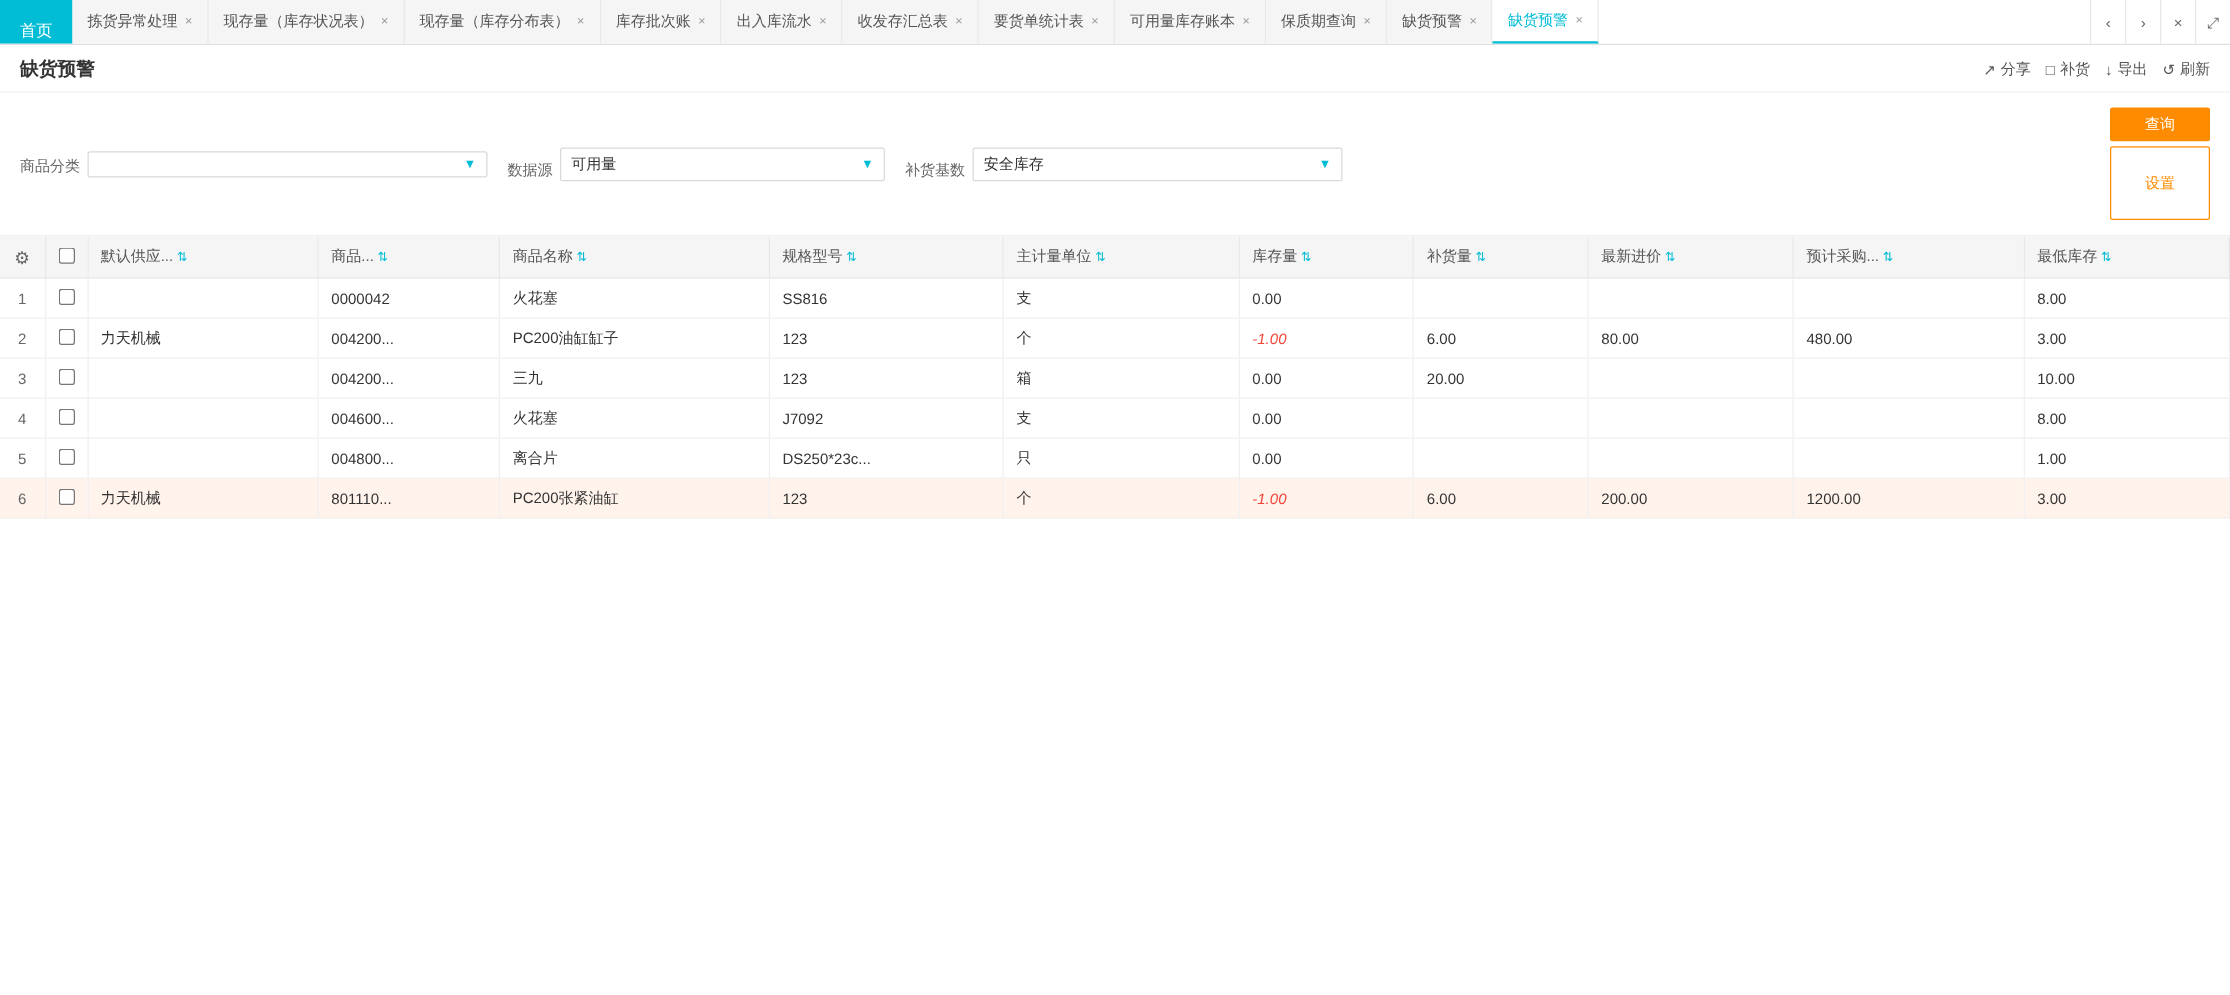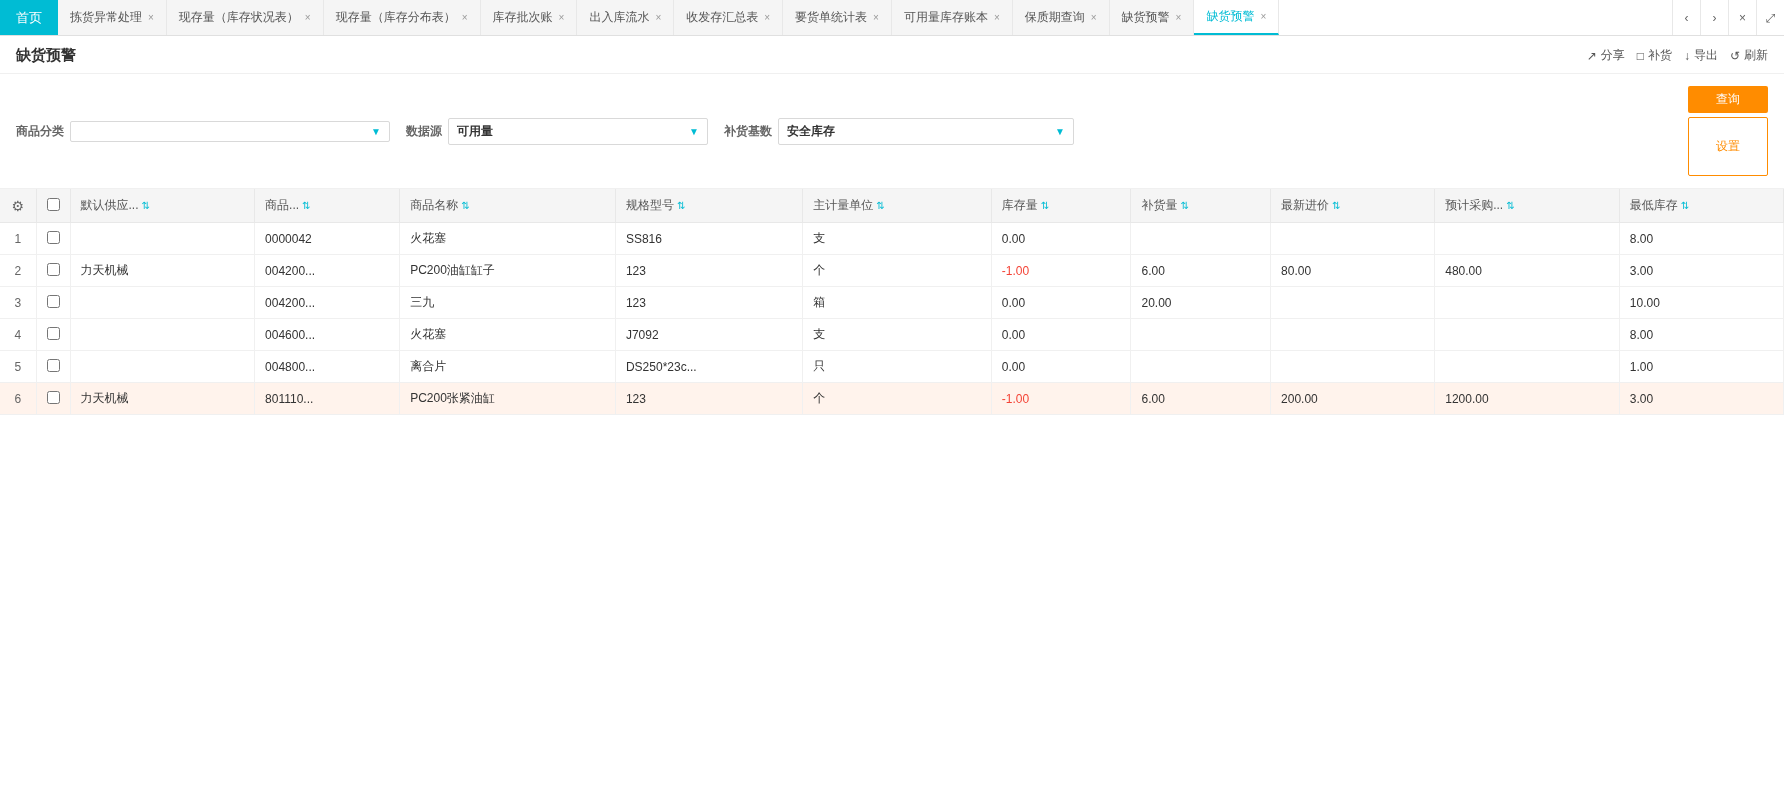--- a/index.html
+++ b/index.html
@@ -34,24 +34,24 @@
     }
     .tab-item .close-icon {
       margin-left: 6px;
       color: #999;
       font-size: 10px;
       cursor: pointer;
     }
     .tab-home {
       background: #00bcd4;
       color: #fff;
-      padding: 0 16px;
+      padding: 16px 16px;
       height: 100%;
       display: flex;
-      align-items: center;
+      align-items: flex-start;
       font-size: 13px;
       flex-shrink: 0;
       cursor: pointer;
     }
     .tab-nav-btns {
       display: flex;
       align-items: center;
       margin-left: auto;
       flex-shrink: 0;
     }
@@ -106,23 +106,22 @@
     .filter-bar {
       display: flex;
       align-items: center;
       padding: 12px 16px;
       gap: 16px;
       border-bottom: 1px solid #f0f0f0;
       flex-wrap: wrap;
     }
     .filter-group {
       display: flex;
-      align-items: center;
+      align-items: flex-end;
       gap: 6px;
-      font-weight: bold;
     }
     .filter-label {
       color: #666;
       font-size: 12px;
       white-space: nowrap;
     }
     .filter-select {
       display: flex;
       align-items: center;
       border: 1px solid #d9d9d9;
@@ -203,21 +202,21 @@
     tbody td {
       padding: 7px 10px;
       color: #333;
       border-right: 1px solid #f0f0f0;
       white-space: nowrap;
     }
     .row-num { color: #666; text-align: center; }
     .col-checkbox { width: 30px; text-align: center; }
     .gear-col { width: 36px; text-align: center; }
     input[type=checkbox] { cursor: pointer; }
-    .negative { color: #f44; }
+    .negative { color: #f44; font-style: italic; }
 
     .gear-btn {
       cursor: pointer;
       color: #666;
       font-size: 14px;
     }
   </style>
 </head>
 <body>
 

